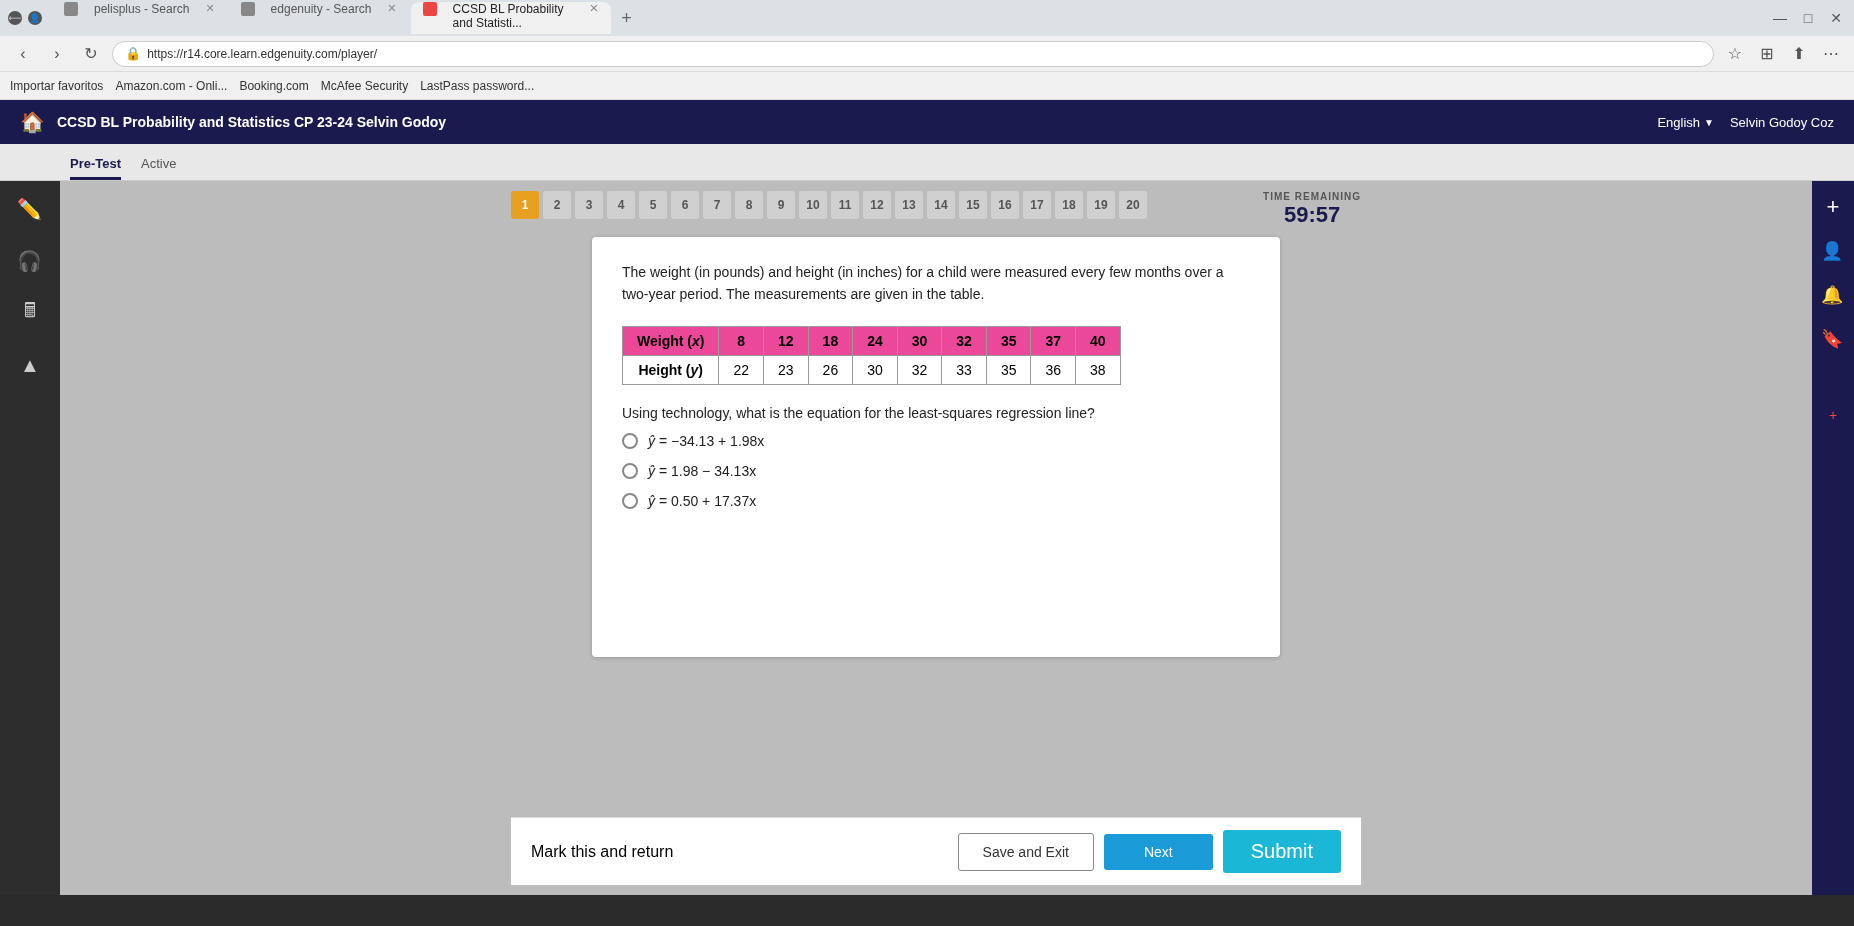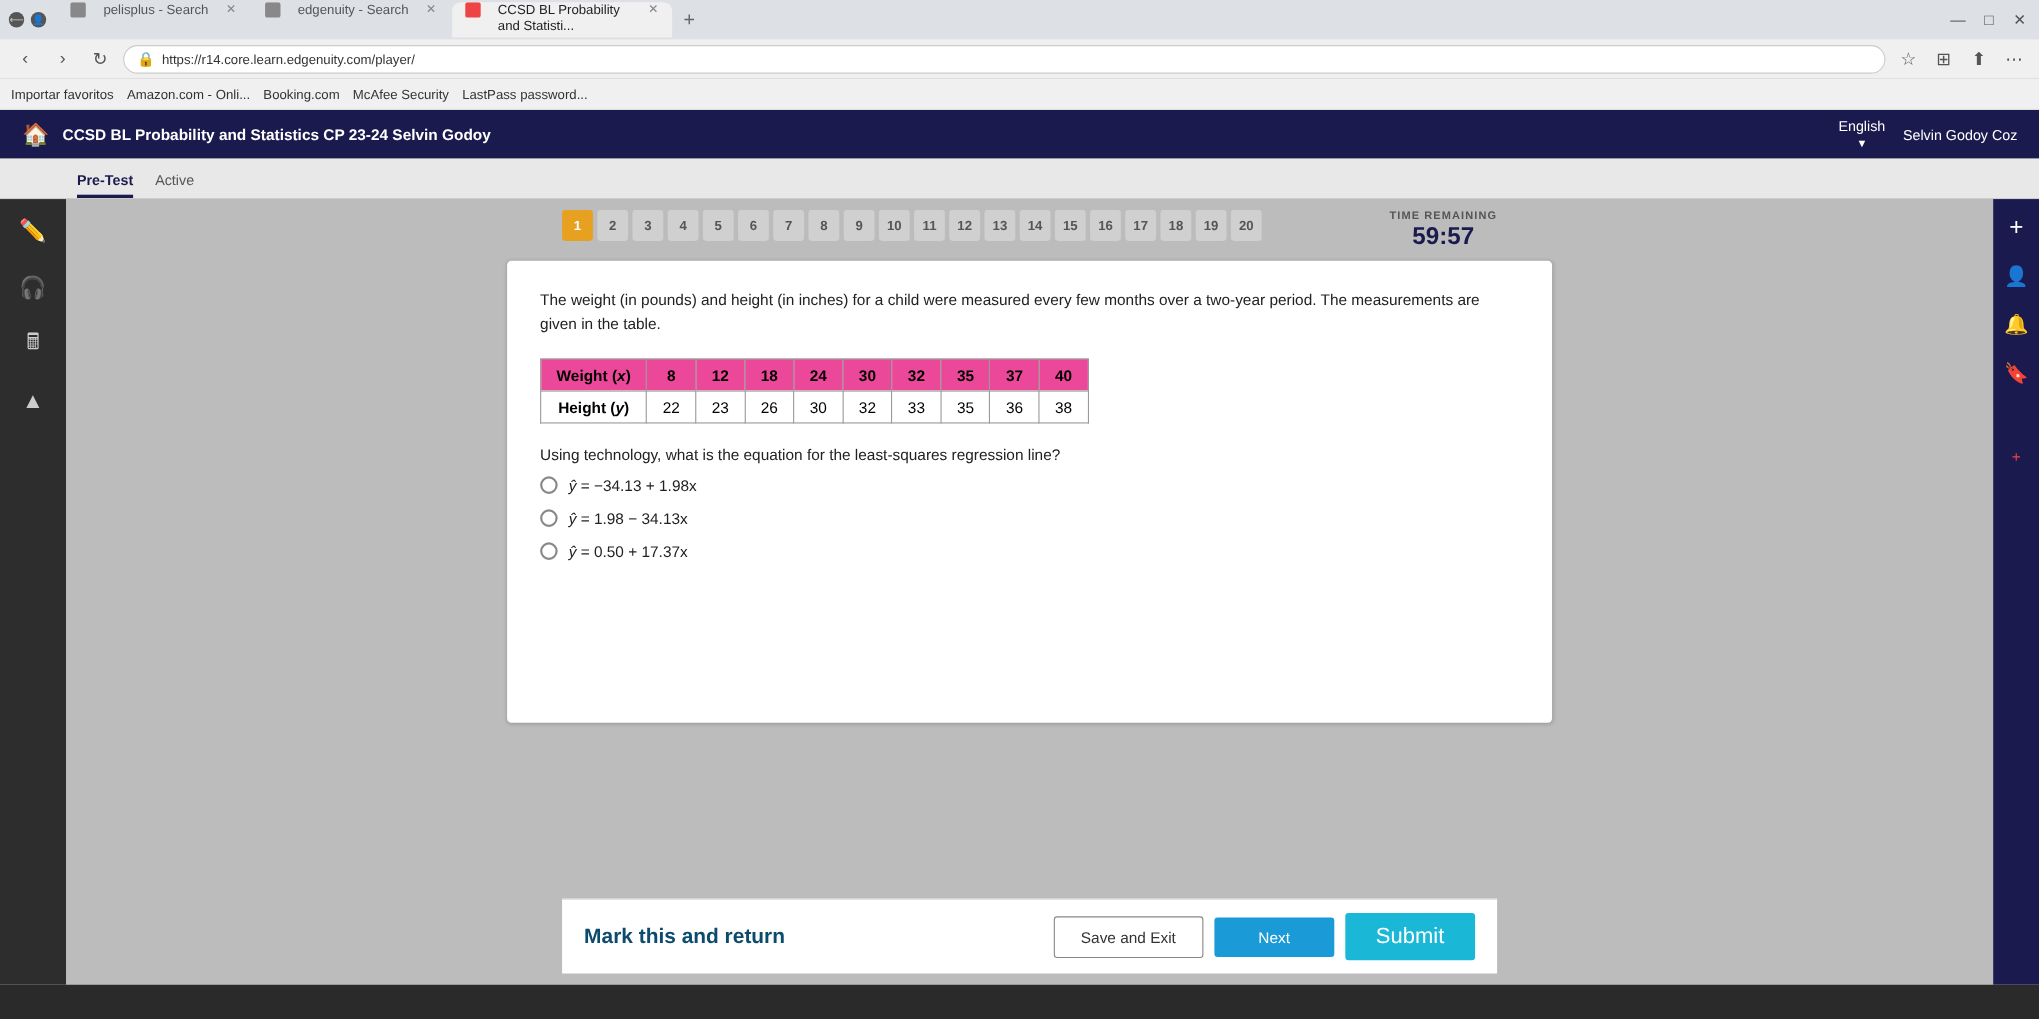--- a/index.html
+++ b/index.html
@@ -130,21 +130,20 @@
     .app-title {
       font-size: 14px; font-weight: bold;
     }
     .app-header-right {
       display: flex; align-items: center; gap: 16px;
       font-size: 13px;
     }
     .lang-select {
       display: flex; align-items: center; gap: 4px;
       cursor: pointer;
-      flex-direction: column;
     }
 
     
     .sub-header {
       background: #e8e8e8;
       display: flex;
       align-items: center;
       padding: 6px 20px 0 70px;
       border-bottom: 1px solid #ccc;
       gap: 20px;
@@ -239,21 +238,21 @@
       font-size: 22px;
       font-weight: bold;
       color: #1a1a4e;
     }
 
     
     .question-card {
       background: white;
       border-radius: 4px;
       padding: 24px 30px;
-      width: 950px;
+      width: 688px;
       min-height: 420px;
       box-shadow: 0 1px 4px rgba(0,0,0,0.2);
       position: relative;
     }
     .question-text {
       font-size: 14px;
       color: #222;
       line-height: 1.6;
       margin-bottom: 20px;
     }
@@ -306,25 +305,24 @@
       display: flex;
       align-items: center;
       justify-content: space-between;
       padding: 12px 20px;
       background: white;
       border-top: 1px solid #ddd;
       margin-top: auto;
       width: 850px;
     }
     .mark-return-link {
-      color: #0c4a6e;
-      font-size: 19px;
+      color: #000000;
+      font-size: 16px;
       text-decoration: none;
       cursor: pointer;
-      font-weight: bold;
     }
 
     .action-buttons {
       display: flex;
       gap: 10px;
       align-items: center;
     }
     .btn-save-exit {
       padding: 10px 24px;
       border: 1px solid #888;

